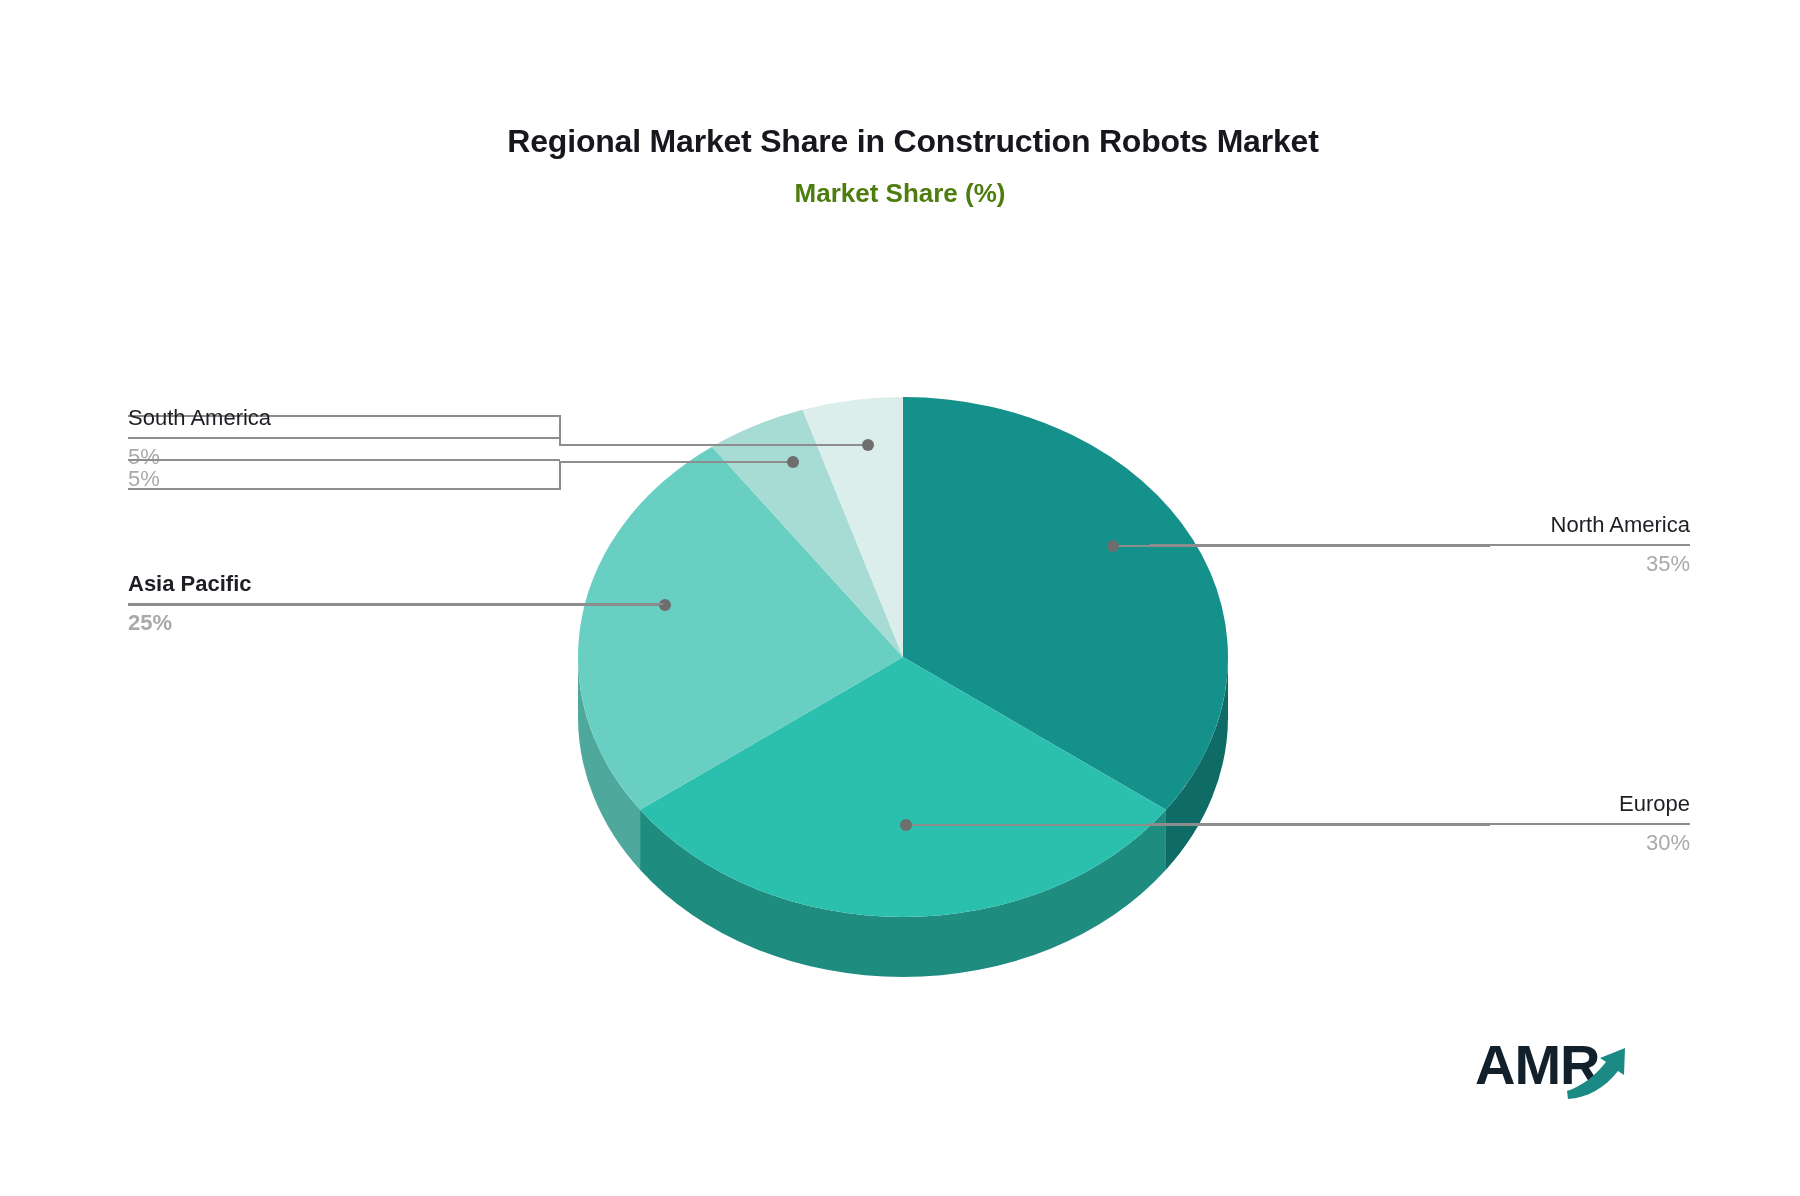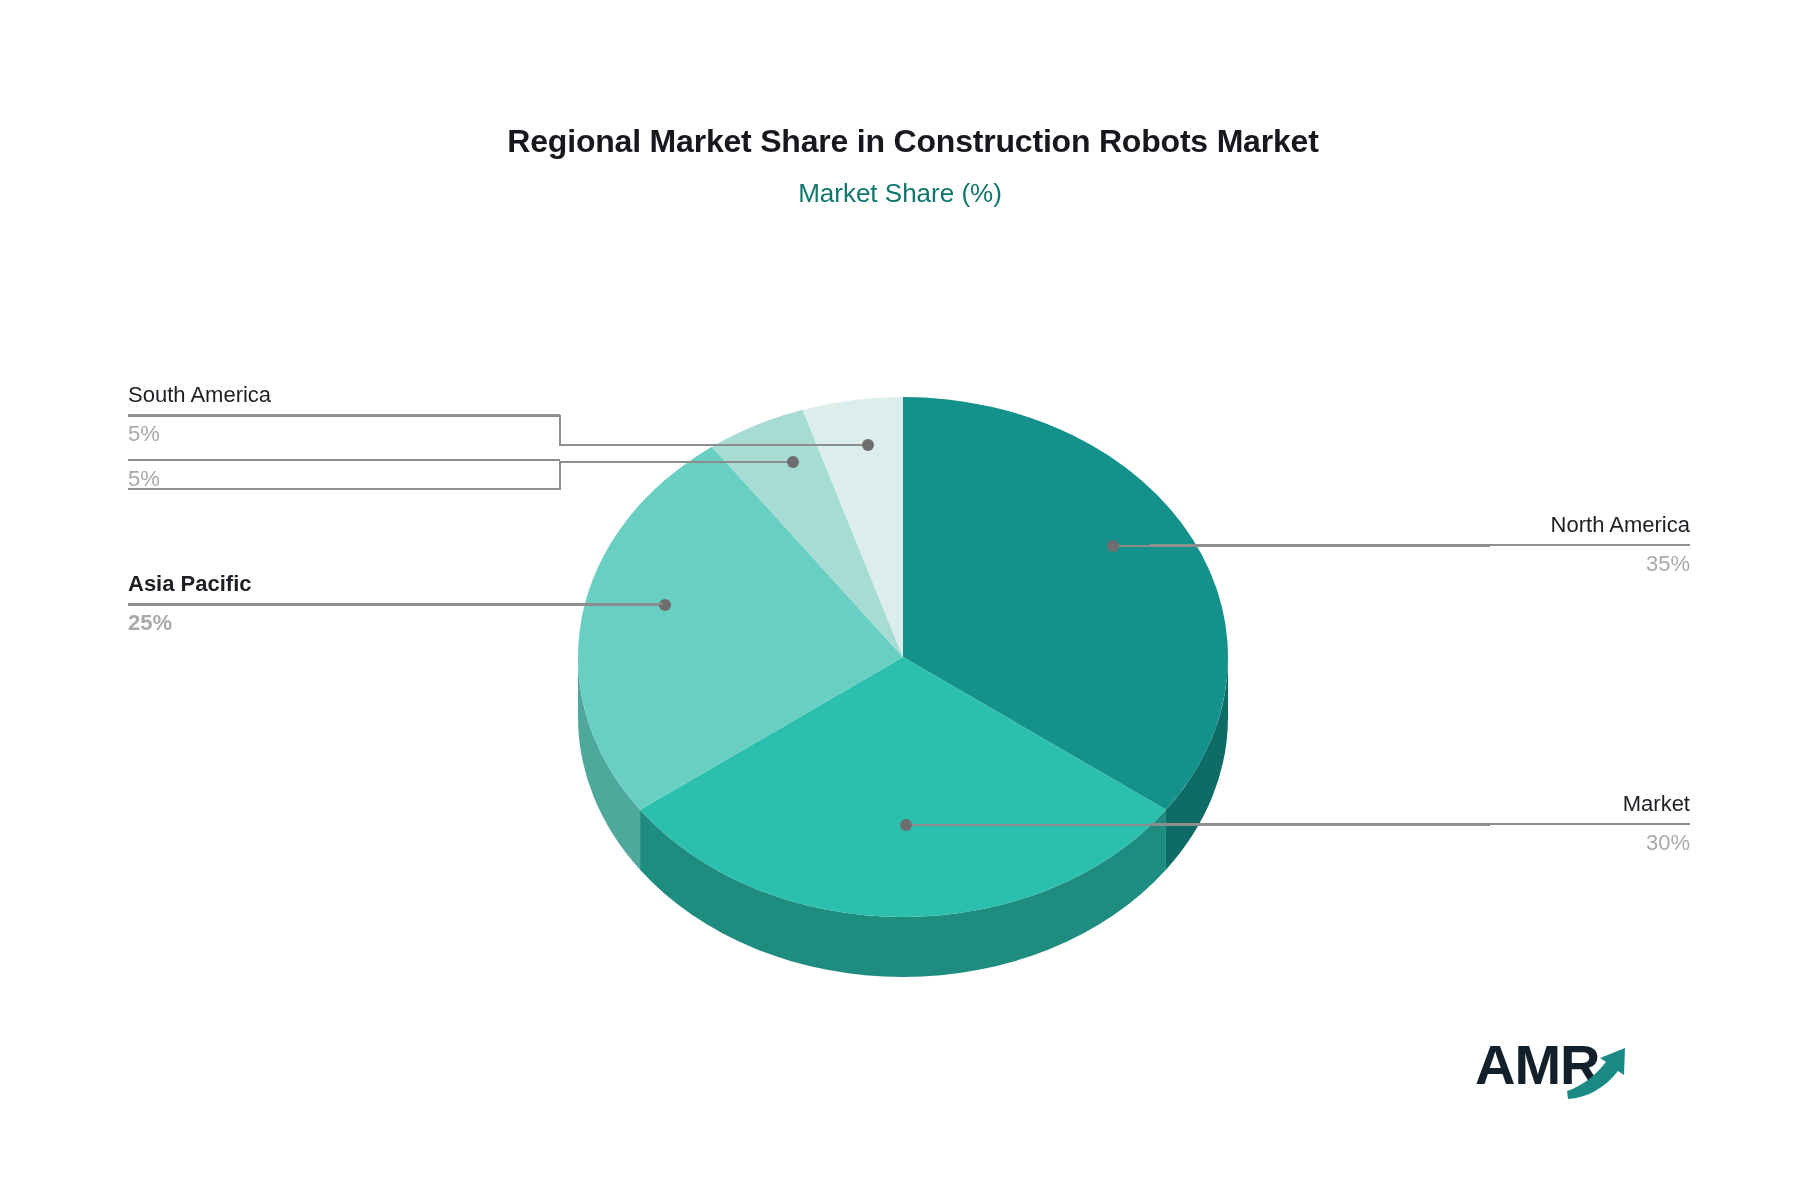--- a/index.html
+++ b/index.html
@@ -34,22 +34,22 @@
     font-size: 32px;
     font-weight: bold;
     color: #16181d;
     letter-spacing: -0.2px;
     line-height: 1.2;
     padding-left: 26px;
   }
   .chart-subtitle {
     margin-top: 18px;
     font-size: 26px;
-    font-weight: normal;
-    color: #0f766e;
+    font-weight: bold;
+    color: #4d7c0f;
     line-height: 1.2;
   }
 
   
   #pie-svg {
     position: absolute;
     left: 0;
     top: 0;
     width: 1800px;
     height: 1196px;
@@ -134,21 +134,21 @@
 
     <g fill="#6e6e6e">
       <circle cx="1113" cy="546" r="6"></circle>
       <circle cx="906" cy="825" r="6"></circle>
       <circle cx="665" cy="605" r="6"></circle>
       <circle cx="793" cy="462" r="6"></circle>
       <circle cx="868" cy="445" r="6"></circle>
     </g>
   </svg>
 
-  <div class="callout left" style="left:128px; top:381px; width:432px;">
+  <div class="callout left" style="left:128px; top:404px; width:432px;">
     <div class="cl-name">South America</div>
     <div class="cl-rule"></div>
     <div class="cl-value">5%</div>
   </div>
 
   <div class="callout left" style="left:128px; top:454px; width:432px;">
     <div class="cl-rule"></div>
     <div class="cl-value">5%</div>
   </div>
 
@@ -158,21 +158,21 @@
     <div class="cl-value">25%</div>
   </div>
 
   <div class="callout right" style="left:1150px; top:511px; width:540px;">
     <div class="cl-name">North America</div>
     <div class="cl-rule"></div>
     <div class="cl-value">35%</div>
   </div>
 
   <div class="callout right" style="left:1150px; top:790px; width:540px;">
-    <div class="cl-name">Market</div>
+    <div class="cl-name">Europe</div>
     <div class="cl-rule"></div>
     <div class="cl-value">30%</div>
   </div>
 
   <div id="amr-logo">
     <svg viewBox="0 0 175 72" width="175" height="72">
       <text x="0" y="54" font-family="Liberation Sans, sans-serif" font-size="56" font-weight="bold" letter-spacing="-1" fill="#11202b">AMR</text>
 
       <path fill="#1b8a85" d="M 93 69
                C 112 68 130 58 143 41

